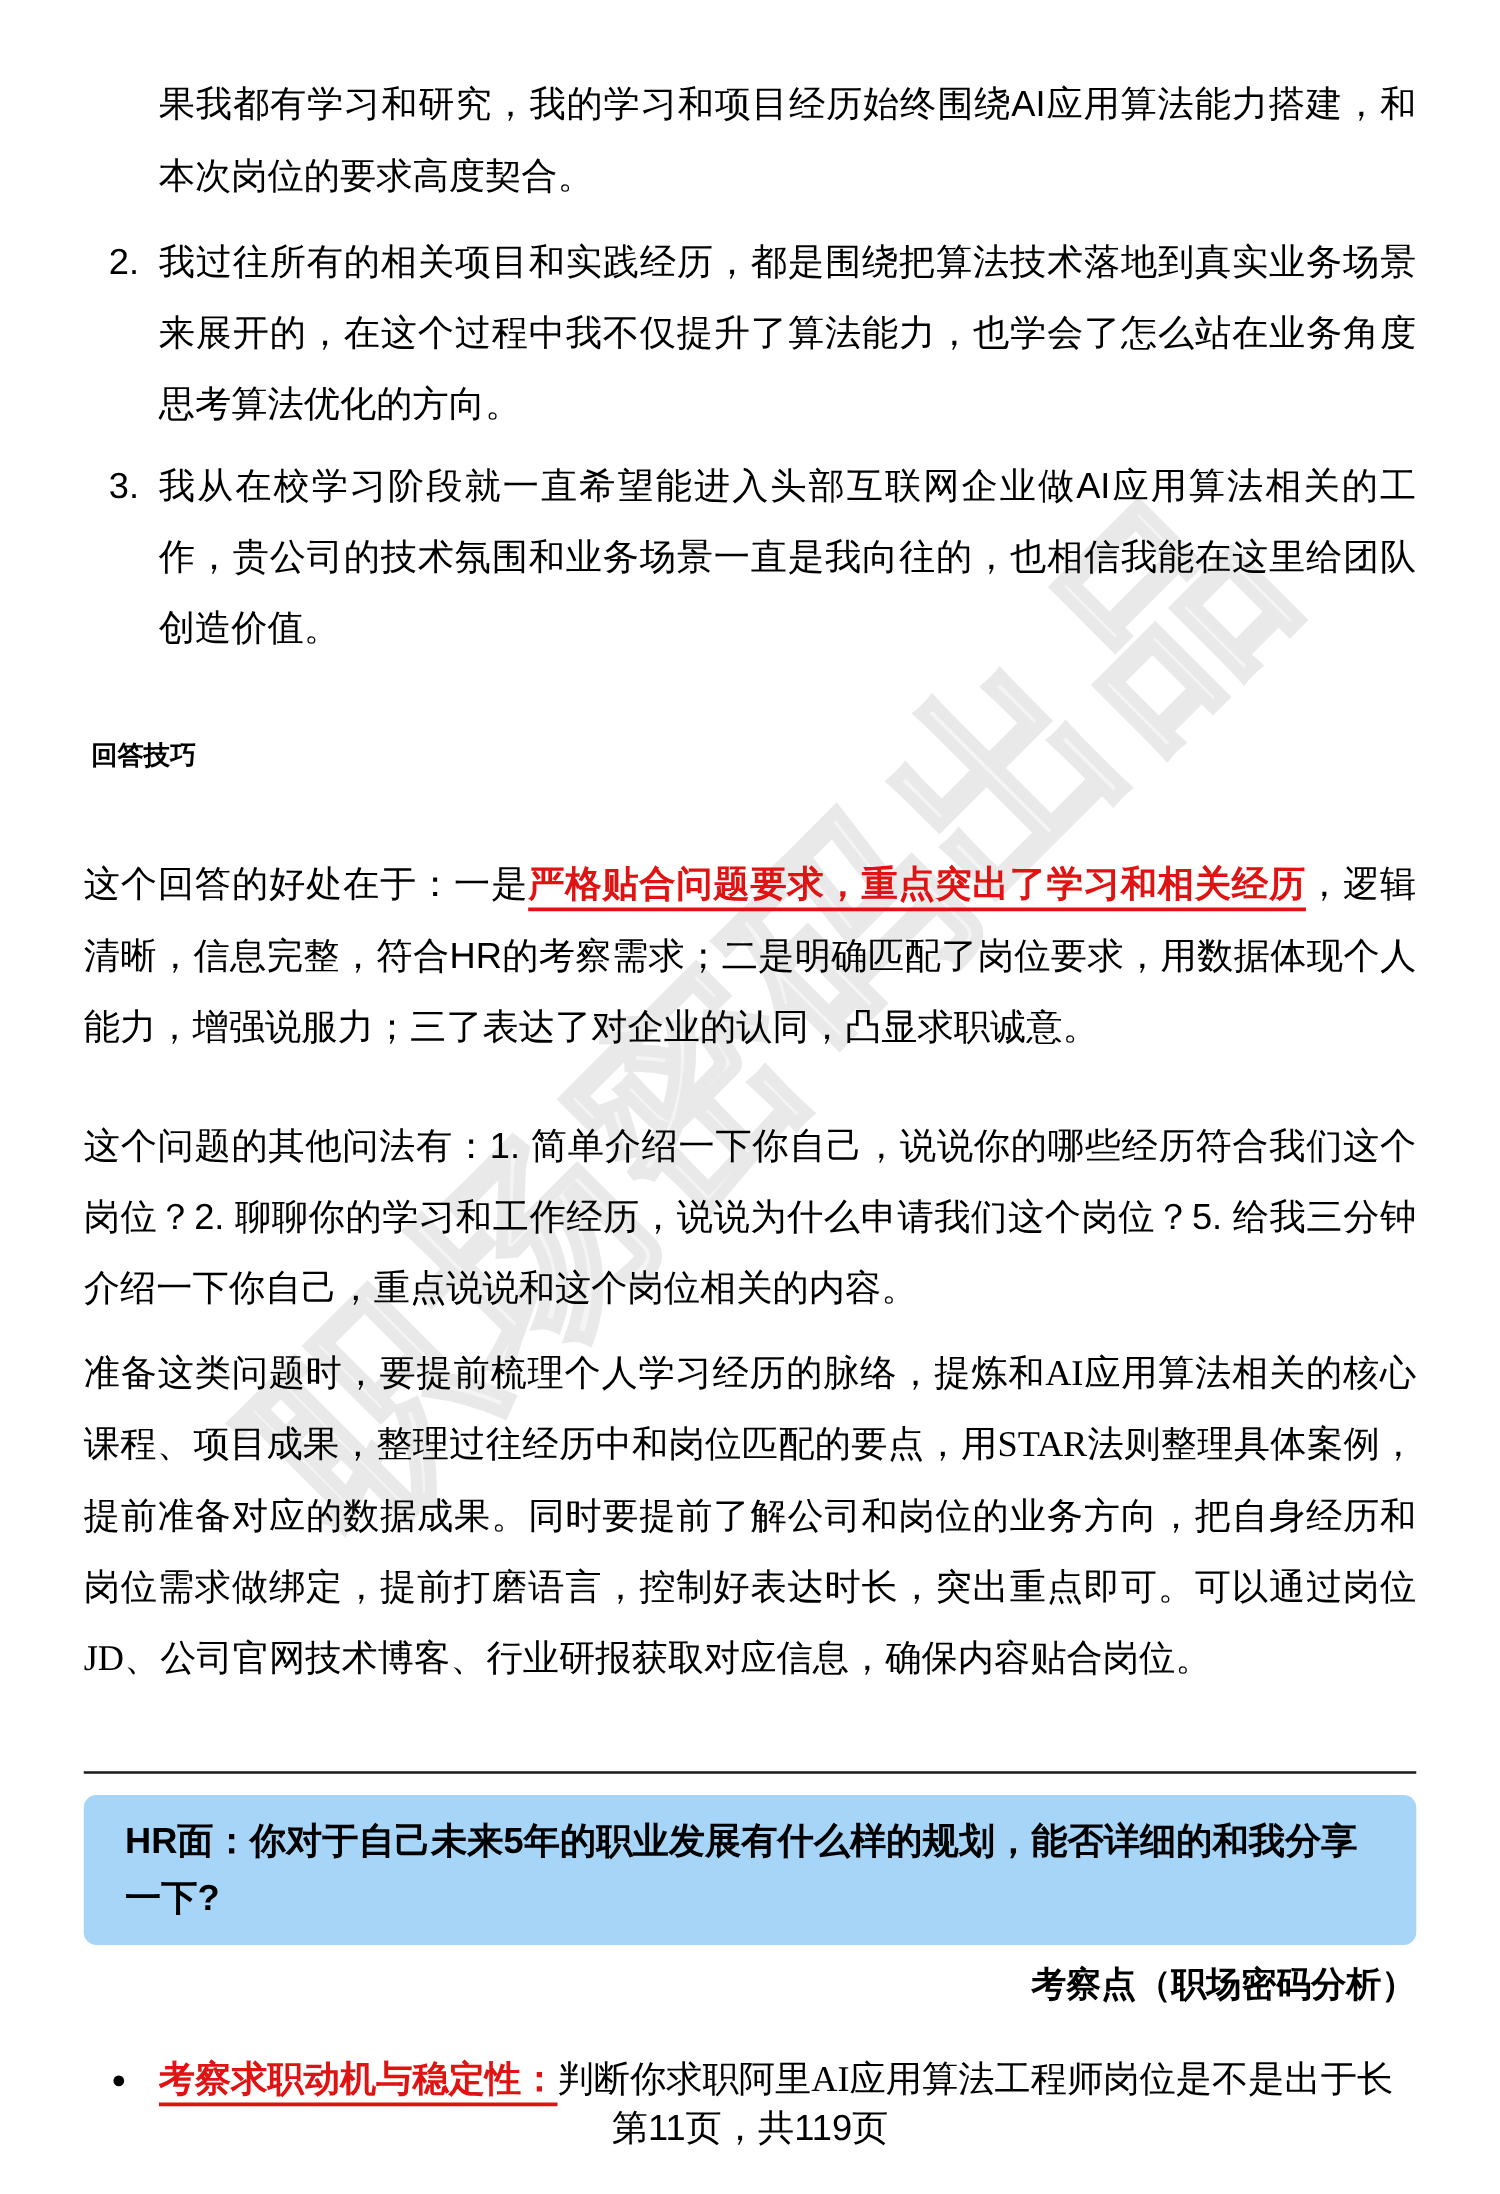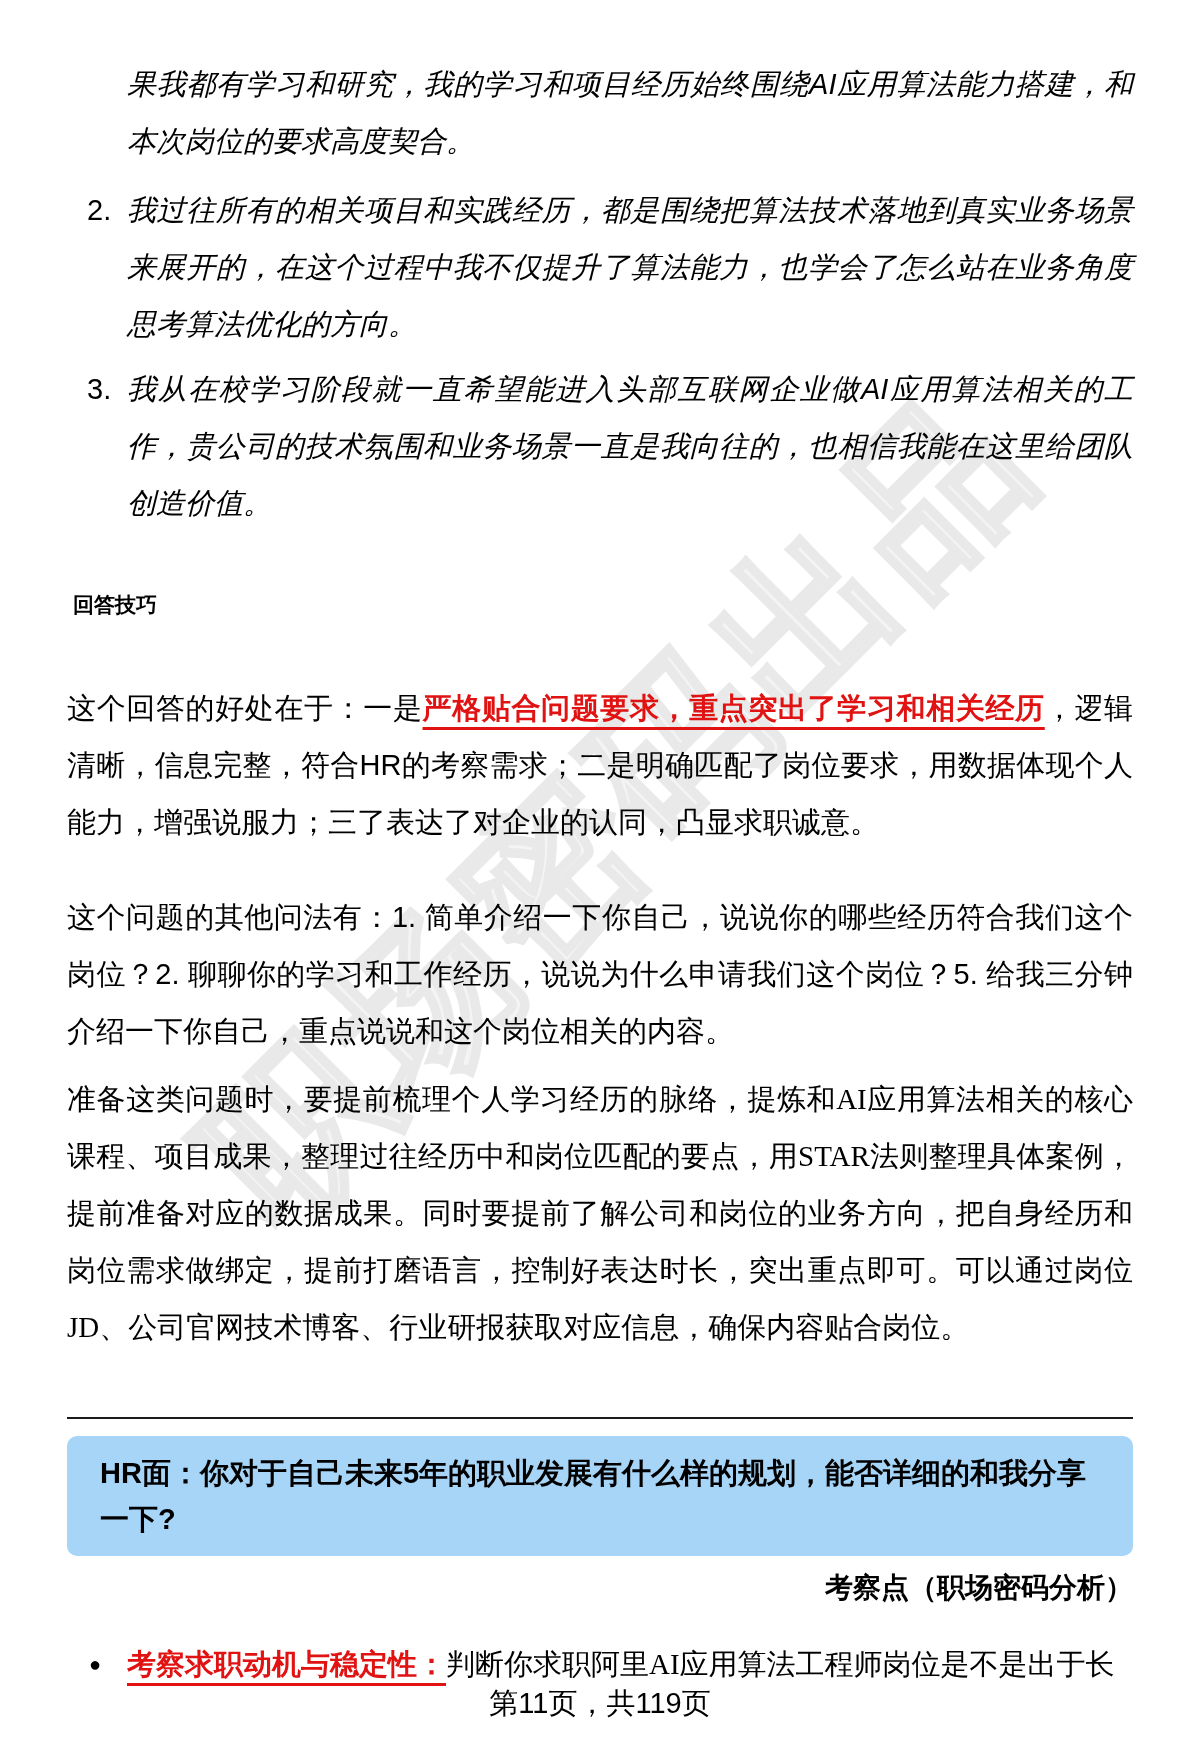--- a/index.html
+++ b/index.html
@@ -26,32 +26,31 @@
   }
   .content{
     position:relative;z-index:1;
     padding:0 67px;
     font-size:29px;line-height:57px;
     text-align:justify;
   }
   .list-cont{
     margin-top:56px;
     padding-left:60px;
-    font-style:italic;
   }
   .li{display:flex;}
   .li-2{margin-top:12px;}
   .li-3{margin-top:8px;}
   .li .num{
     flex:0 0 60px;
     box-sizing:border-box;
     padding-left:20px;
     text-align:left;
   }
-  .li .txt{flex:1;font-style:italic;}
+  .li .txt{flex:1;}
   h2.sec{
     margin:50px 0 52px 0;
     padding-left:6px;
     font-size:21px;line-height:46px;
     font-weight:bold;text-align:left;
   }
   .para{margin:0;}
   .p1{margin-top:0;}
   .p2{margin-top:38px;}
   .p3{margin-top:11px;font-family:Liberation Serif, serif;}

